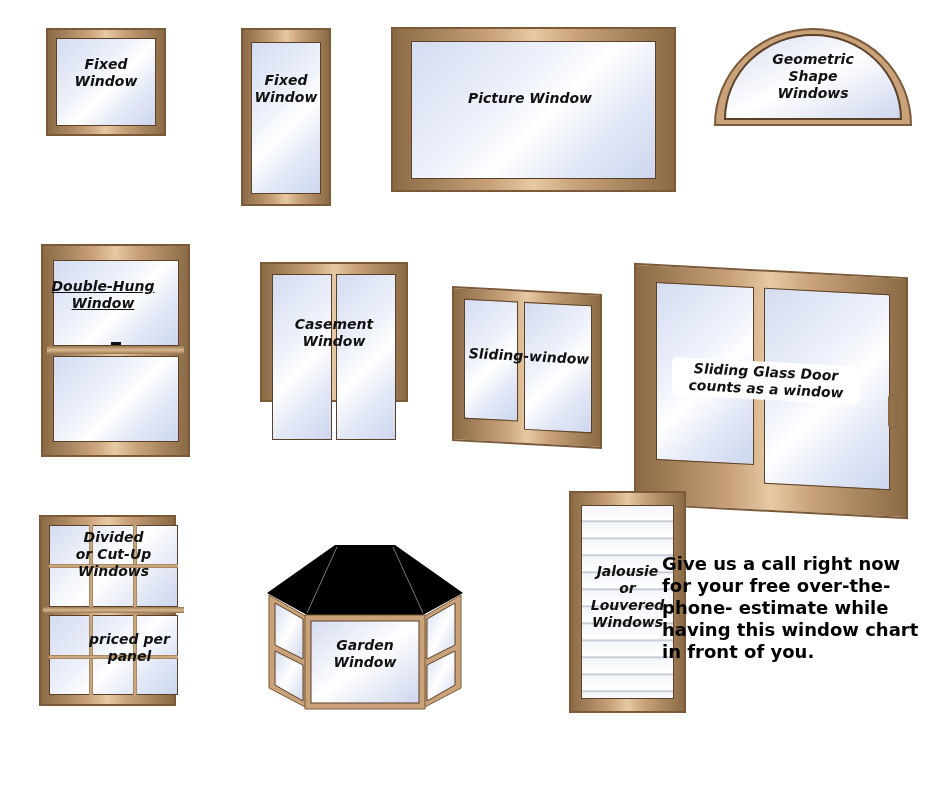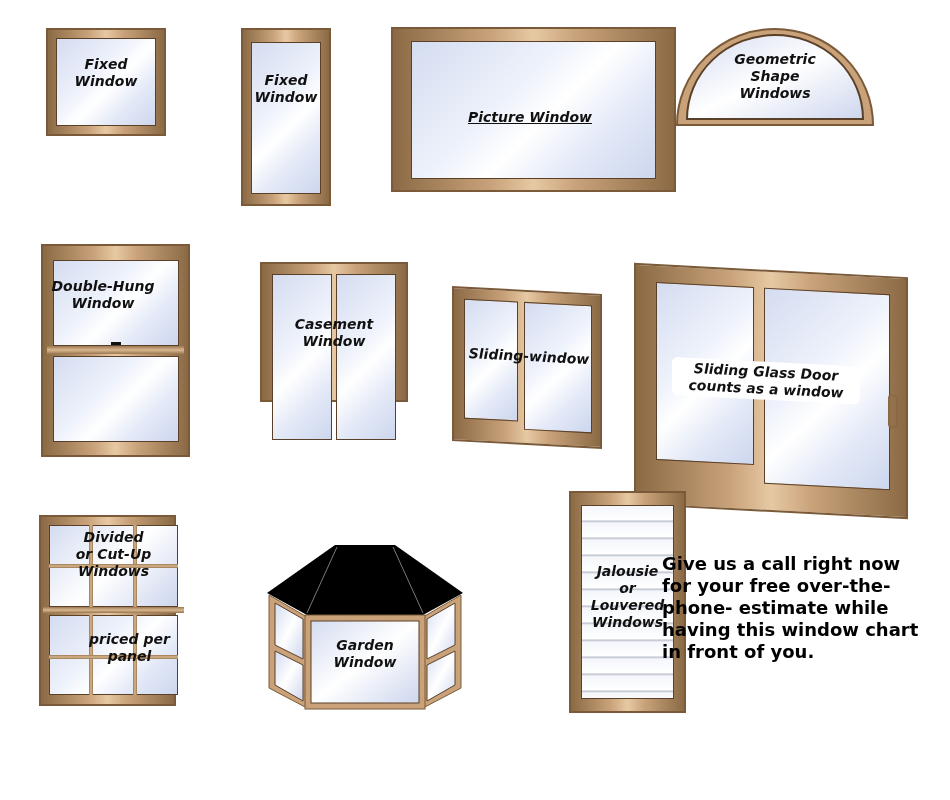--- a/index.html
+++ b/index.html
@@ -21,24 +21,24 @@
 </div>
 
 <div class="frame" style="left:241px;top:28px;width:90px;height:178px;">
   <div class="glass" style="left:8px;top:12px;width:70px;height:152px;"></div>
   <div class="label" style="left:0;top:42px;width:86px;">Fixed
 Window</div>
 </div>
 
 <div class="frame" style="left:391px;top:27px;width:285px;height:165px;">
   <div class="glass" style="left:18px;top:12px;width:245px;height:138px;"></div>
-  <div class="label" style="left:0;top:80px;width:274px;text-decoration:underline;">Picture Window</div>
+  <div class="label" style="left:0;top:61px;width:274px;">Picture Window</div>
 </div>
 
-<div style="position:absolute;left:675px;top:27px;width:200px;height:100px;">
+<div style="position:absolute;left:713px;top:27px;width:200px;height:100px;">
   <svg width="200" height="100" viewBox="0 0 200 100">
     <defs>
       <linearGradient id="gl" x1="0" y1="0" x2="1" y2="1">
           <stop offset="0" stop-color="#d4dcf0"></stop>
           <stop offset="0.5" stop-color="#fff"></stop>
           <stop offset="1" stop-color="#cdd6ee"></stop>
         </linearGradient>
     </defs>
     <path d="M2 98 A98 96 0 0 1 198 98 Z" fill="#c9a27a" stroke="#7a5a38" stroke-width="2"></path>
     <path d="M12 92 A88 84 0 0 1 188 92 Z" fill="url(#gl)" stroke="#5a4028" stroke-width="2"></path>
@@ -46,21 +46,21 @@
   <div class="label" style="left:0;top:24px;width:200px;">Geometric
 Shape
 Windows</div>
 </div>
 
 <div class="frame" style="left:41px;top:244px;width:149px;height:213px;">
   <div class="glass" style="left:10px;top:14px;width:126px;height:86px;"></div>
   <div class="bar" style="left:4px;top:100px;width:137px;height:8px;"></div>
   <div class="glass" style="left:10px;top:110px;width:126px;height:86px;"></div>
   <div style="position:absolute;left:68px;top:96px;width:10px;height:3px;background:#111;"></div>
-  <div class="label" style="left:0;top:32px;width:120px;">Double-Hung
+  <div class="label" style="left:0;top:32px;width:120px;text-decoration:underline;">Double-Hung
 Window</div>
 </div>
 
 <div class="frame" style="left:260px;top:262px;width:148px;height:140px;">
   <div class="glass" style="left:10px;top:10px;width:60px;height:166px;"></div>
   <div class="glass" style="left:74px;top:10px;width:60px;height:166px;"></div>
   <div class="label" style="left:0;top:52px;width:144px;">Casement
 Window</div>
 </div>
 

